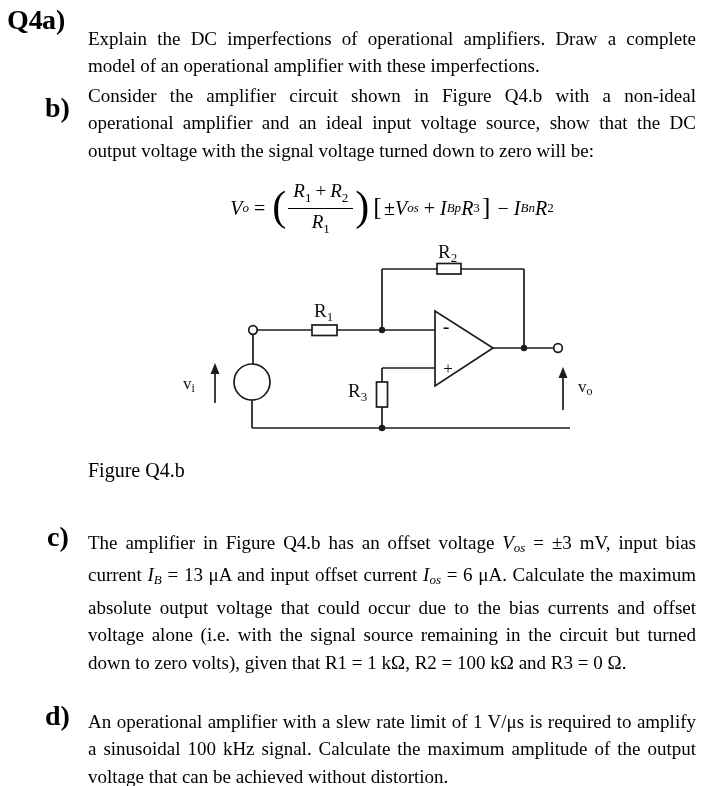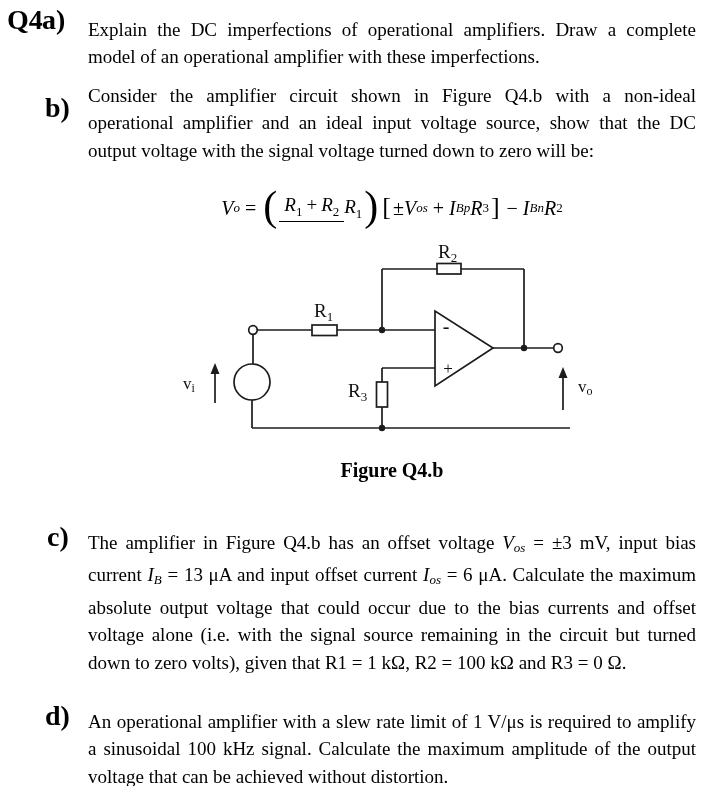--- a/index.html
+++ b/index.html
@@ -21,41 +21,41 @@
     position:absolute;left:88px;top:179px;width:608px;height:58px;
     display:flex;justify-content:center;align-items:center;
     font-size:20px;
   }
   .it{font-style:italic;}
   .f20{font-size:20px;}
   .fsub{font-size:13px;vertical-align:-5px;}
   .op{margin:0 5px;}
   .bigp{font-size:42px;font-weight:400;line-height:1;margin:0 2px;transform:translateY(-2px);}
   .brk{font-size:26px;line-height:1;margin:0 2px;transform:translateY(-1px);}
-  .frac{display:inline-flex;flex-direction:row;align-items:center;font-size:19px;line-height:1.15;}
+  .frac{display:inline-flex;flex-direction:column;align-items:center;font-size:19px;line-height:1.15;}
   .frac .num{padding:0 5px 2px;border-bottom:1.7px solid #000;white-space:nowrap;}
   .frac .den{padding-top:2px;}
   .frac .op{margin:0 4px;}
   
   .caption{
     position:absolute;left:88px;top:459px;width:608px;
-    text-align:center;font-weight:bold;font-size:20px;
+    font-weight:normal;font-size:20px;
   }
   svg{position:absolute;left:0;top:0;}
   svg text{font-family:"Liberation Serif", serif;fill:#111;}
 </style>
 </head>
 <body>
 
 <div>
 
   <div class="qnum" style="left:7px;top:8px">Q4</div>
 
   <div class="plabel" style="left:42px;top:8px">a)</div>
-  <div class="ptext" style="top:16px"><span class="seg-n">Explain the DC imperfections of operational amplifiers. Draw a complete model of an operational amplifier with these imperfections.</span></div>
+  <div class="ptext" style="top:25px"><span class="seg-n">Explain the DC imperfections of operational amplifiers. Draw a complete model of an operational amplifier with these imperfections.</span></div>
 
   <div class="plabel" style="left:45px;top:96px">b)</div>
   <div class="ptext" style="top:82px"><span class="seg-n">Consider the amplifier circuit shown in Figure Q4.b with a non-ideal operational amplifier and an ideal input voltage source, show that the DC output voltage with the signal voltage turned down to zero will be:</span></div>
 
   <div class="formula">
     <span class="it f20">V</span>
       <span class="fsub it">o</span>
     <span class="f20 op">=</span>
     <span class="bigp">(</span>
     <span class="frac">

